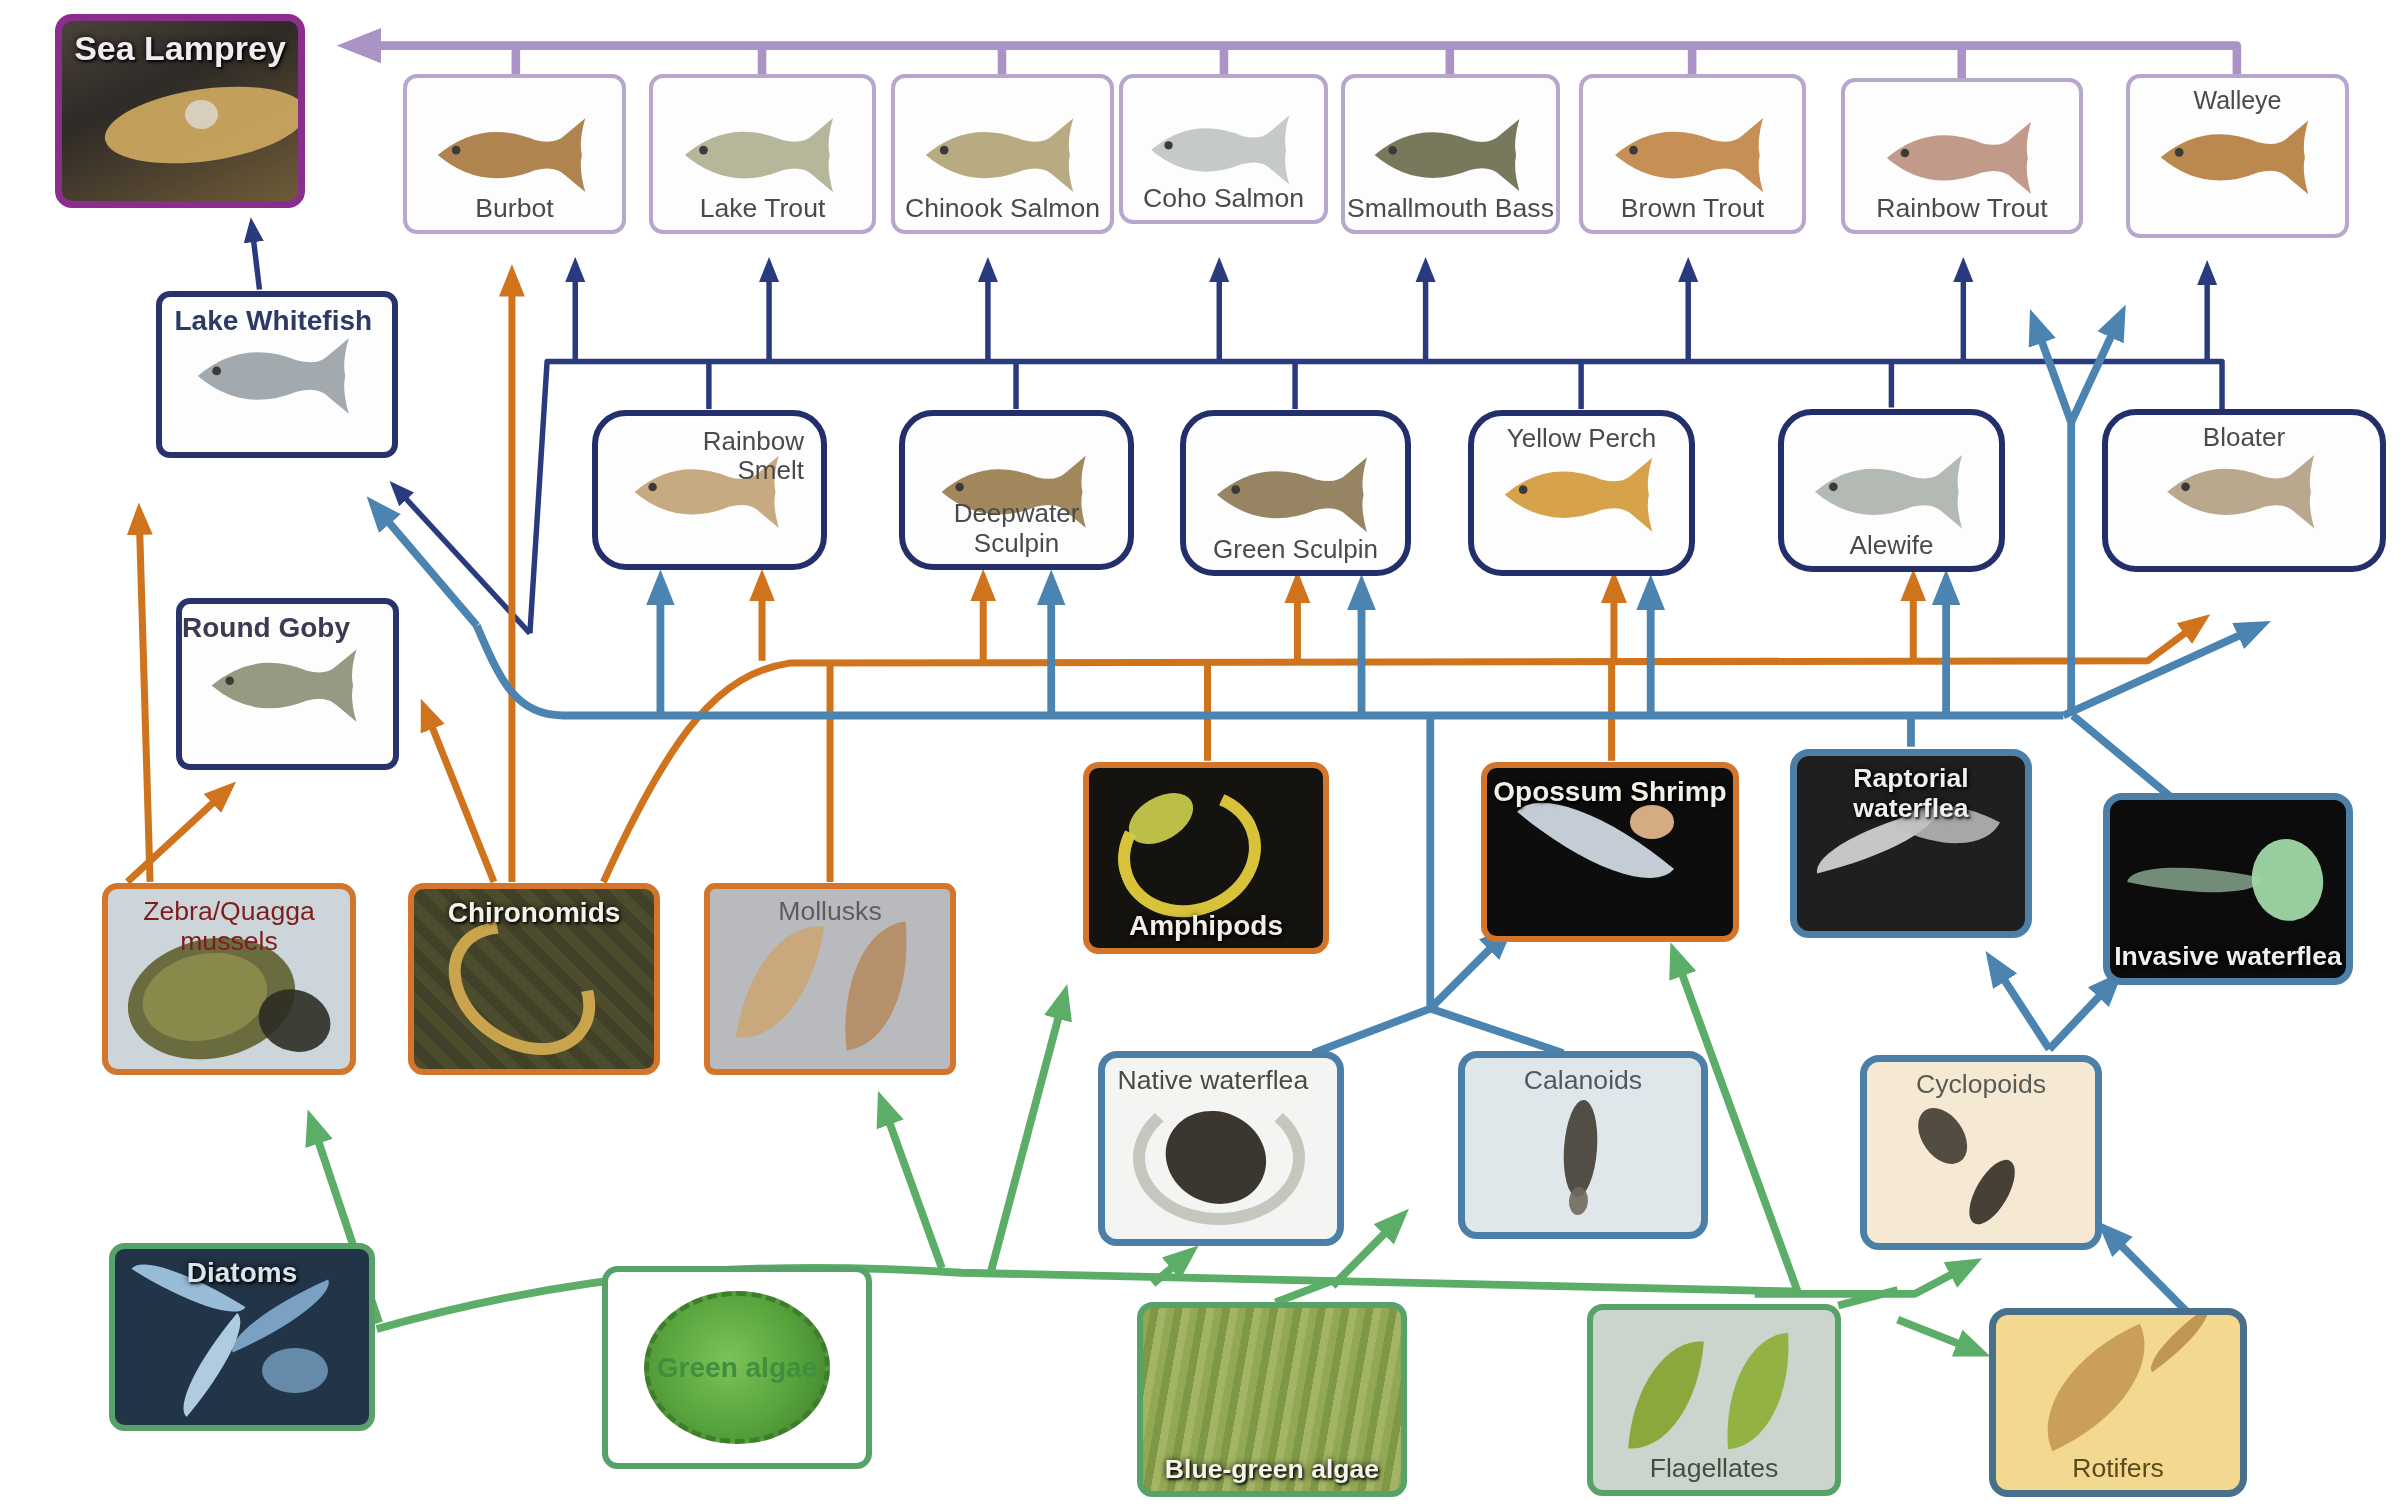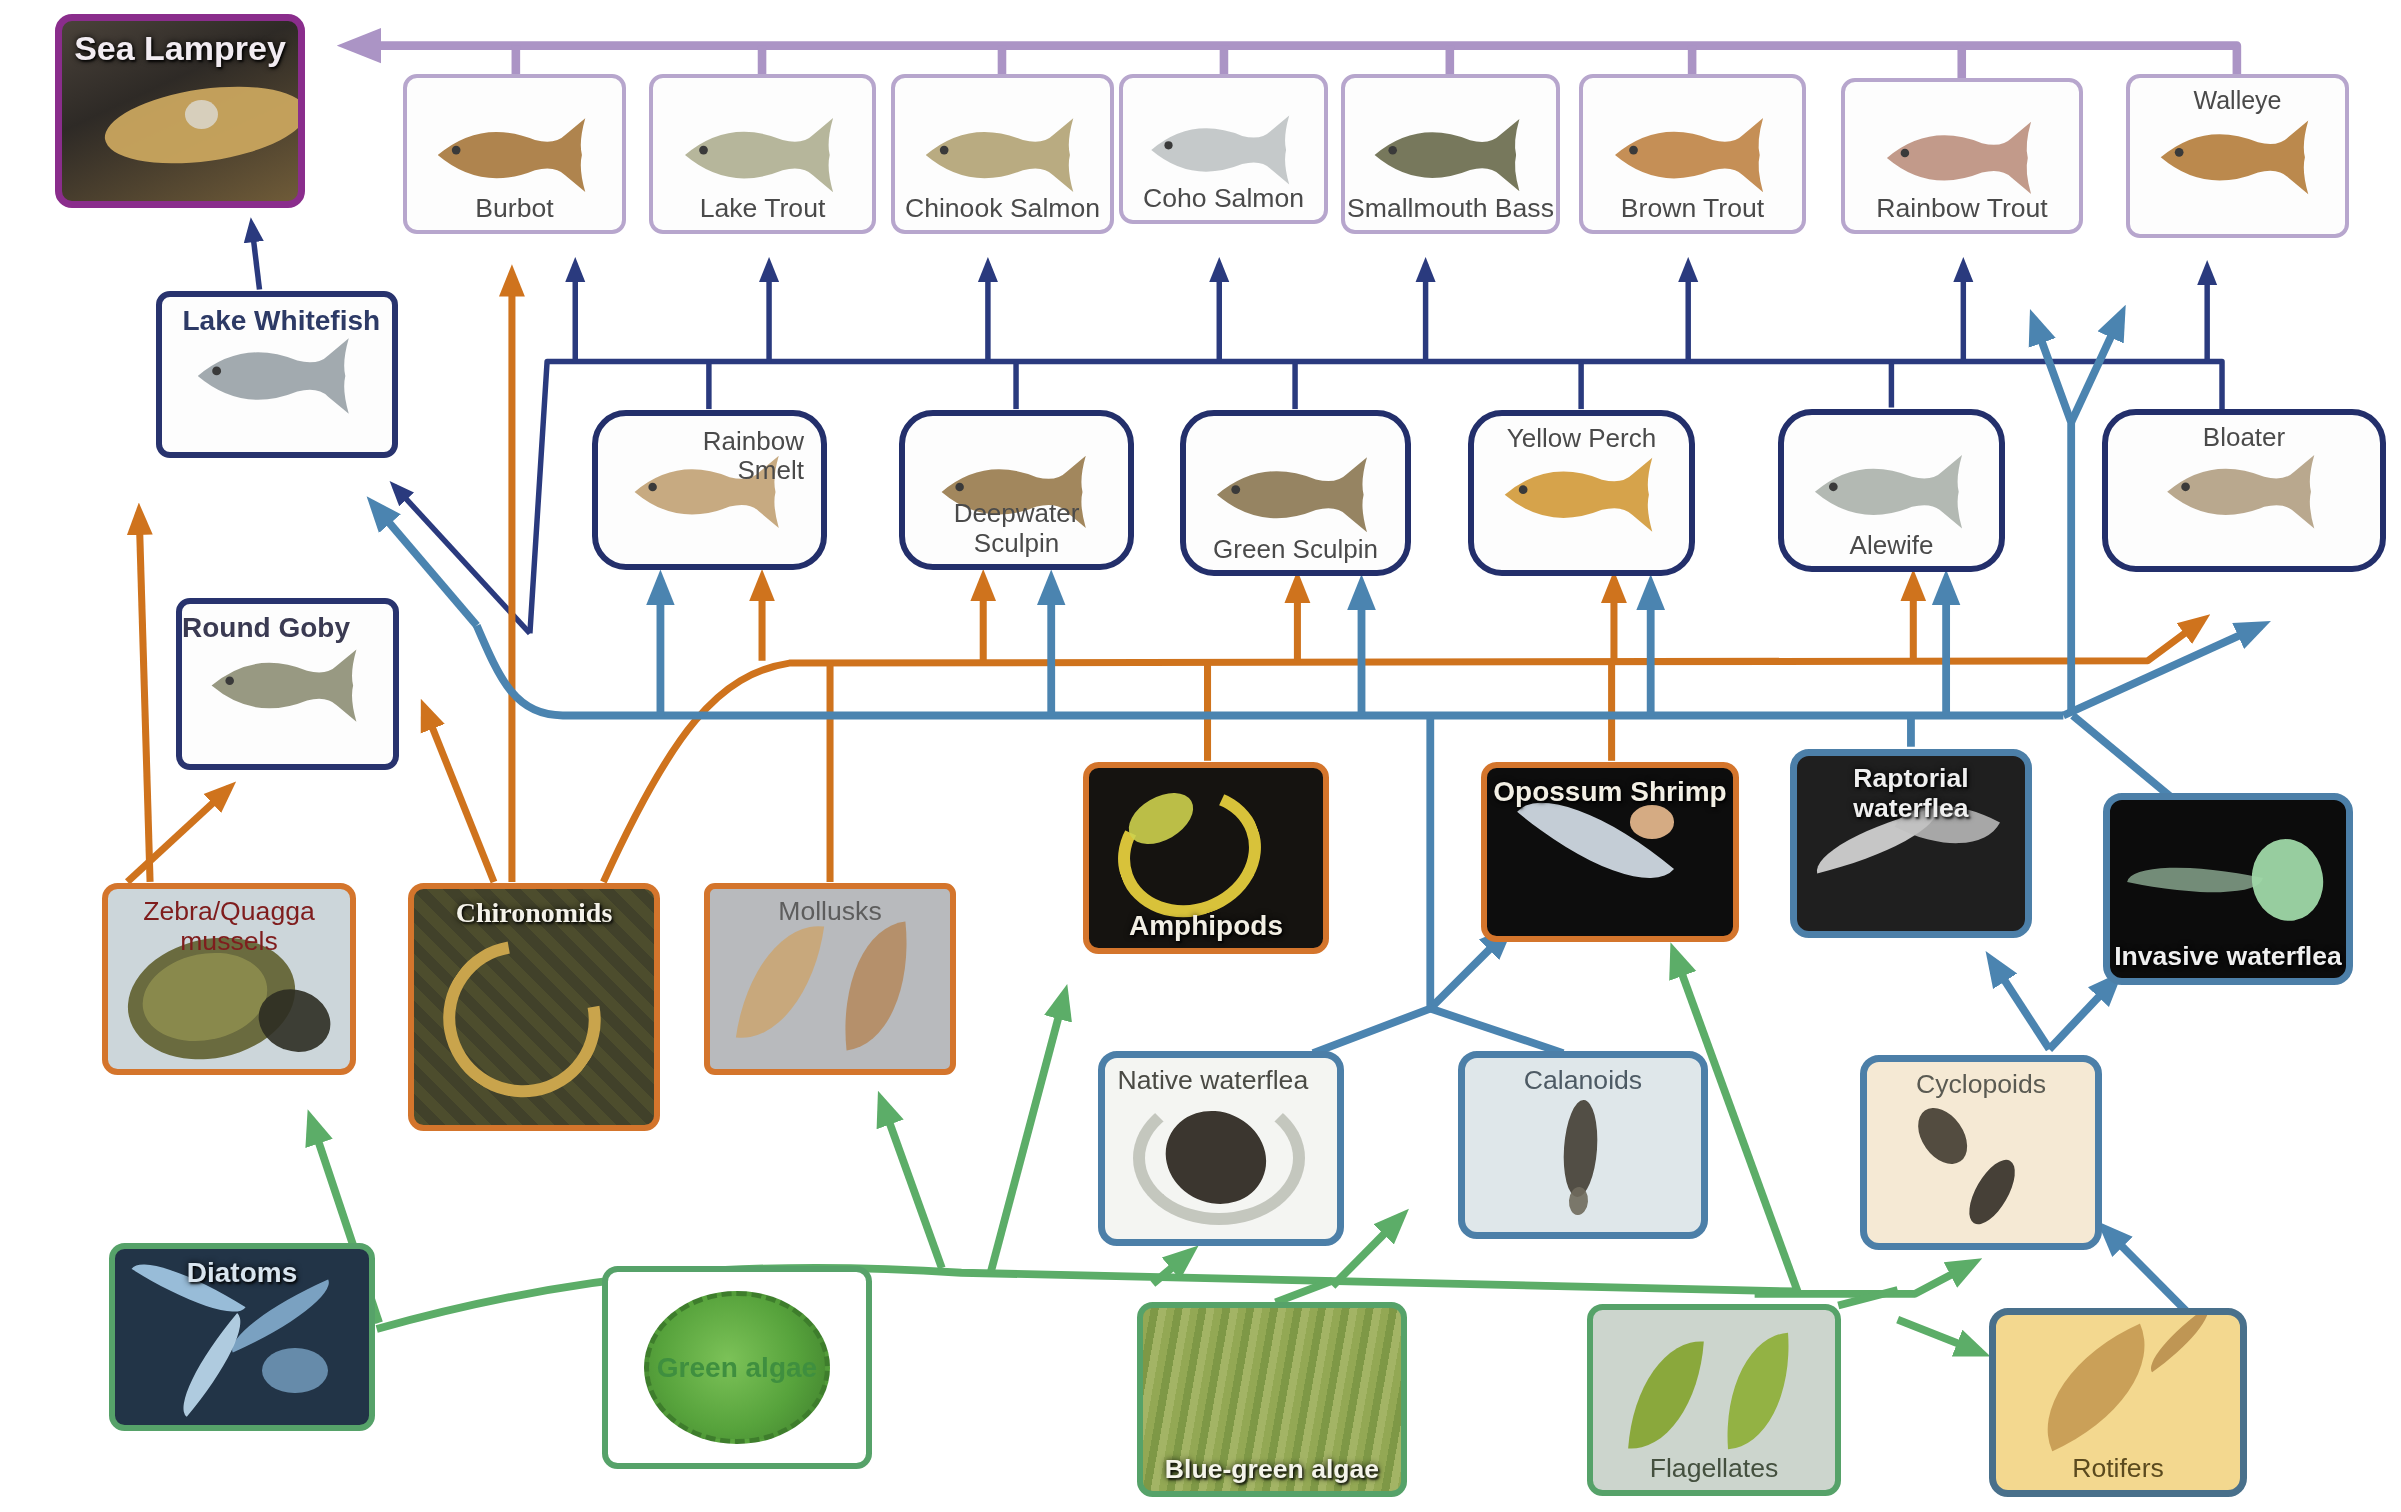--- a/index.html
+++ b/index.html
@@ -161,21 +161,21 @@
           <path d="M4 28 Q30 6 62 19 Q74 22 80 16 L92 6 Q88 20 90 28 Q88 36 92 50 L80 40 Q74 34 62 37 Q30 50 4 28 Z" fill="#b57f3e" opacity="0.92"></path>
           <circle cx="15" cy="25" r="2.6" fill="#3a3a3a"></circle>
         </svg>
         <div class="lbl" style="font-size: 25px; color: rgb(74, 74, 74); top: 7.8px; text-align: center;">Walleye</div>
       </div>
       <div class="node" style="left: 156px; top: 291px; width: 242px; height: 167px; border: 6.3px solid rgb(40, 51, 110); border-radius: 14px; background: rgb(253, 253, 253);">
         <svg viewBox="0 0 100 56" class="fishsvg" preserveAspectRatio="xMidYMid meet">
           <path d="M4 28 Q30 6 62 19 Q74 22 80 16 L92 6 Q88 20 90 28 Q88 36 92 50 L80 40 Q74 34 62 37 Q30 50 4 28 Z" fill="#9aa3a8" opacity="0.92"></path>
           <circle cx="15" cy="25" r="2.6" fill="#3a3a3a"></circle>
         </svg>
-        <div class="lbl" style="font-size: 28px; color: rgb(45, 58, 102); font-weight: bold; top: 7.8px; text-align: left; padding-left: 12.5px; margin-left: 8px;">Lake Whitefish</div>
+        <div class="lbl" style="font-size: 28px; color: rgb(45, 58, 102); font-weight: bold; top: 7.8px; text-align: left; padding-left: 12.5px;">Lake Whitefish</div>
       </div>
       <div class="node" style="left: 592px; top: 410px; width: 235px; height: 160px; border: 6.3px solid rgb(35, 47, 107); border-radius: 34px; background: rgb(253, 253, 253);">
         <svg viewBox="0 0 100 56" class="fishsvg" preserveAspectRatio="xMidYMid meet">
           <path d="M4 28 Q30 6 62 19 Q74 22 80 16 L92 6 Q88 20 90 28 Q88 36 92 50 L80 40 Q74 34 62 37 Q30 50 4 28 Z" fill="#c2a376" opacity="0.92"></path>
           <circle cx="15" cy="25" r="2.6" fill="#3a3a3a"></circle>
         </svg>
         <div class="lbl" style="font-size: 26px; color: rgb(74, 74, 74); top: 11px; text-align: right; padding-right: 17px;">Rainbow
 Smelt</div>
       </div>
       <div class="node" style="left: 899px; top: 410px; width: 235px; height: 160px; border: 6.3px solid rgb(35, 47, 107); border-radius: 34px; background: rgb(253, 253, 253);">
@@ -221,21 +221,21 @@
         </svg>
         <div class="lbl" style="font-size: 28px; color: rgb(58, 58, 82); font-weight: bold; top: 7.8px; text-align: left;">Round Goby</div>
       </div>
       <div class="node" style="left: 102px; top: 883px; width: 254px; height: 192px; border: 6.3px solid rgb(212, 117, 44); border-radius: 15.6px; background: rgb(204, 214, 218);">
         <div class="blob" style="left: 8%; top: 28%; width: 70%; height: 66%; opacity: 1; transform: rotate(-12deg); background: rgb(106, 107, 63); border-radius: 50%;"></div>
         <div class="blob" style="left: 14%; top: 36%; width: 52%; height: 48%; opacity: 0.9; transform: rotate(-12deg); background: rgb(141, 141, 78); border-radius: 50%;"></div>
         <div class="blob" style="left: 62%; top: 56%; width: 30%; height: 34%; opacity: 0.9; transform: rotate(20deg); background: rgb(46, 46, 34); border-radius: 50%;"></div>
         <div class="lbl" style="font-size: 26.6px; color: #7f1d1d; top: 7.8px; text-align: center;">Zebra/Quagga
 mussels</div>
       </div>
-      <div class="node" style="left: 408px; top: 883px; width: 252px; height: 248px; border: 6.3px solid rgb(212, 117, 44); border-radius: 15.6px; background: repeating-linear-gradient(45deg, rgb(77, 77, 45) 0px, rgb(77, 77, 45) 11px, rgb(65, 65, 42) 11px, rgb(65, 65, 42) 22px); font-family: Liberation Serif, serif;">
+      <div class="node" style="left: 408px; top: 883px; width: 252px; height: 192px; border: 6.3px solid rgb(212, 117, 44); border-radius: 15.6px; background: repeating-linear-gradient(45deg, rgb(77, 77, 45) 0px, rgb(77, 77, 45) 11px, rgb(65, 65, 42) 11px, rgb(65, 65, 42) 22px);">
         <div class="blob" style="left: 12%; top: 22%; width: 66%; height: 66%; opacity: 1; transform: rotate(35deg); border-width: 12.5px; border-style: solid; border-color: transparent rgb(201, 164, 76) rgb(201, 164, 76); border-image: initial; border-radius: 50%; box-sizing: border-box;"></div>
         <div class="lbl" style="font-size: 28px; color: rgb(244, 242, 234); font-weight: bold; text-shadow: rgba(0, 0, 0, 0.9) 0px 0px 6.3px, rgba(0, 0, 0, 0.8) 1.6px 1.6px 2.3px; top: 7.8px; text-align: center;">Chironomids</div>
       </div>
       <div class="node" style="left: 704px; top: 883px; width: 252px; height: 192px; border: 6.3px solid rgb(212, 117, 44); border-radius: 11px; background: rgb(184, 186, 189);">
         <div class="blob" style="left: 14%; top: 18%; width: 30%; height: 68%; opacity: 1; transform: rotate(8deg); background: rgb(200, 168, 124); border-radius: 100% 0px;"></div>
         <div class="blob" style="left: 54%; top: 20%; width: 30%; height: 68%; opacity: 1; transform: rotate(-6deg); background: rgb(181, 144, 107); border-radius: 100% 0px;"></div>
         <div class="lbl" style="font-size: 26.6px; color: rgb(93, 93, 93); top: 7.8px; text-align: center;">Mollusks</div>
       </div>
       <div class="node" style="left: 1083px; top: 762px; width: 246px; height: 192px; border: 6.3px solid rgb(212, 117, 44); border-radius: 15.6px; background: rgb(21, 19, 16);">
         <div class="blob" style="left: 12%; top: 12%; width: 62%; height: 70%; opacity: 1; transform: rotate(-20deg); border-width: 12.5px; border-style: solid; border-color: transparent rgb(216, 194, 58) rgb(216, 194, 58); border-image: initial; border-radius: 50%; box-sizing: border-box;"></div>

